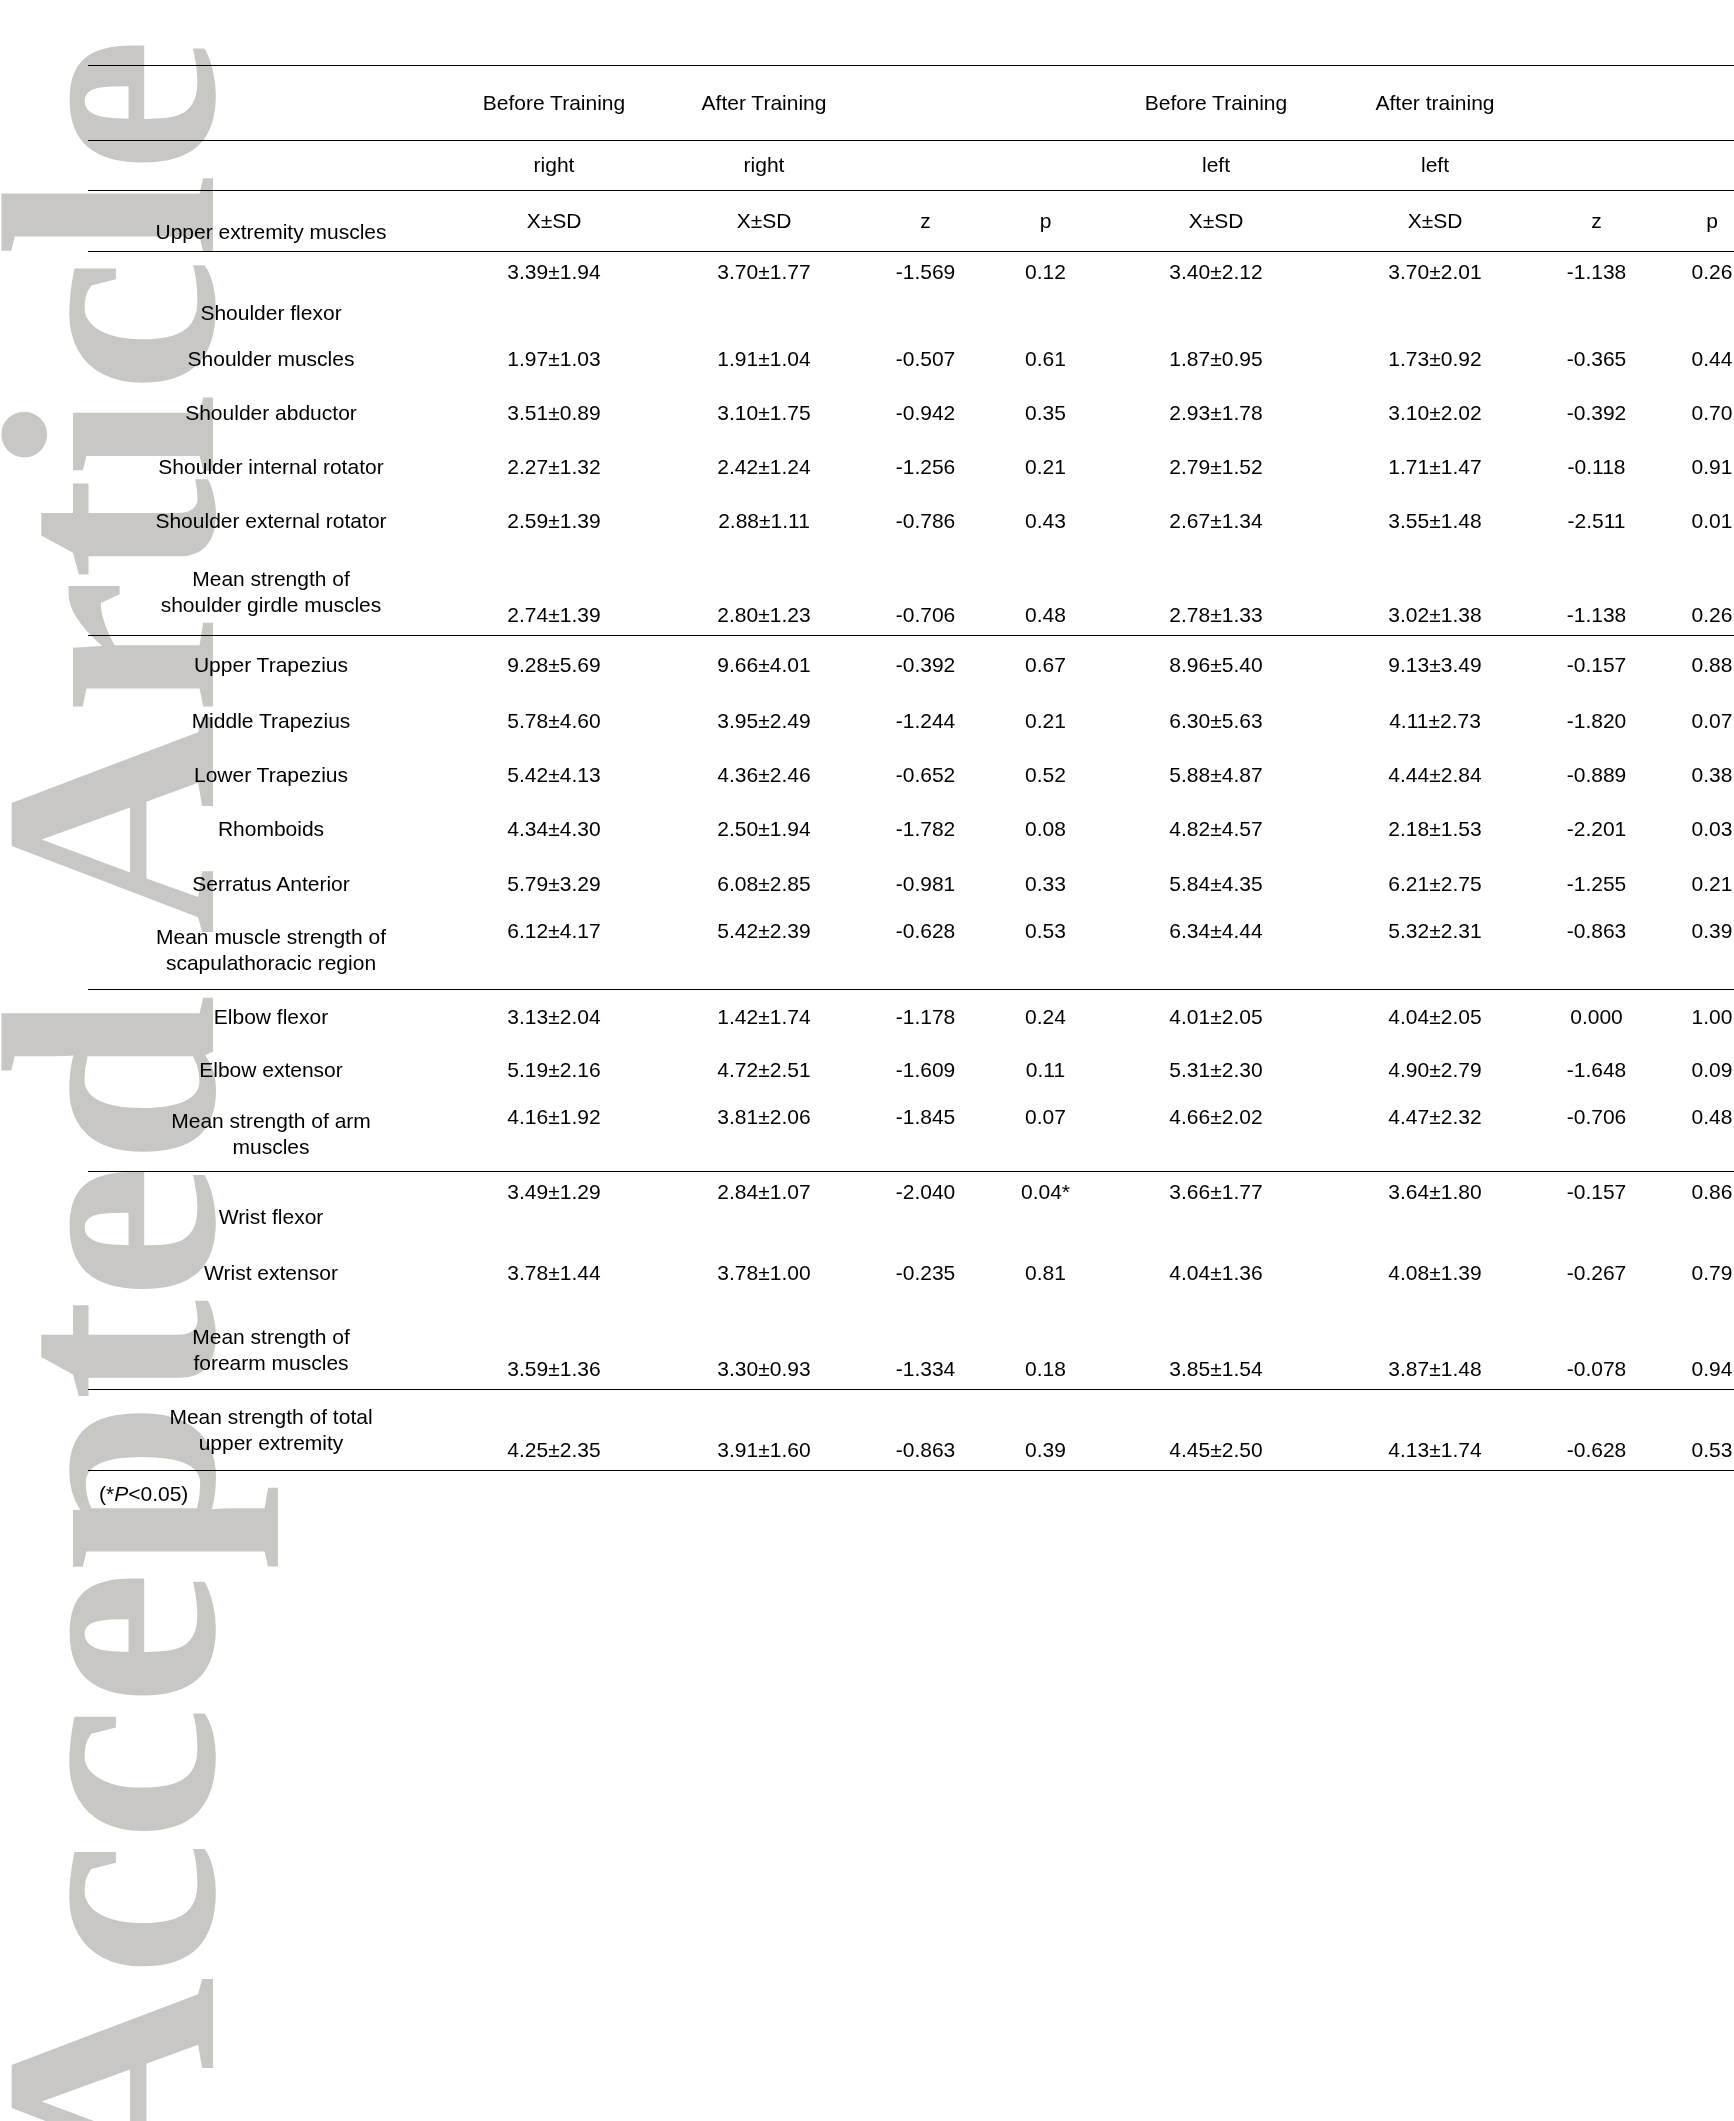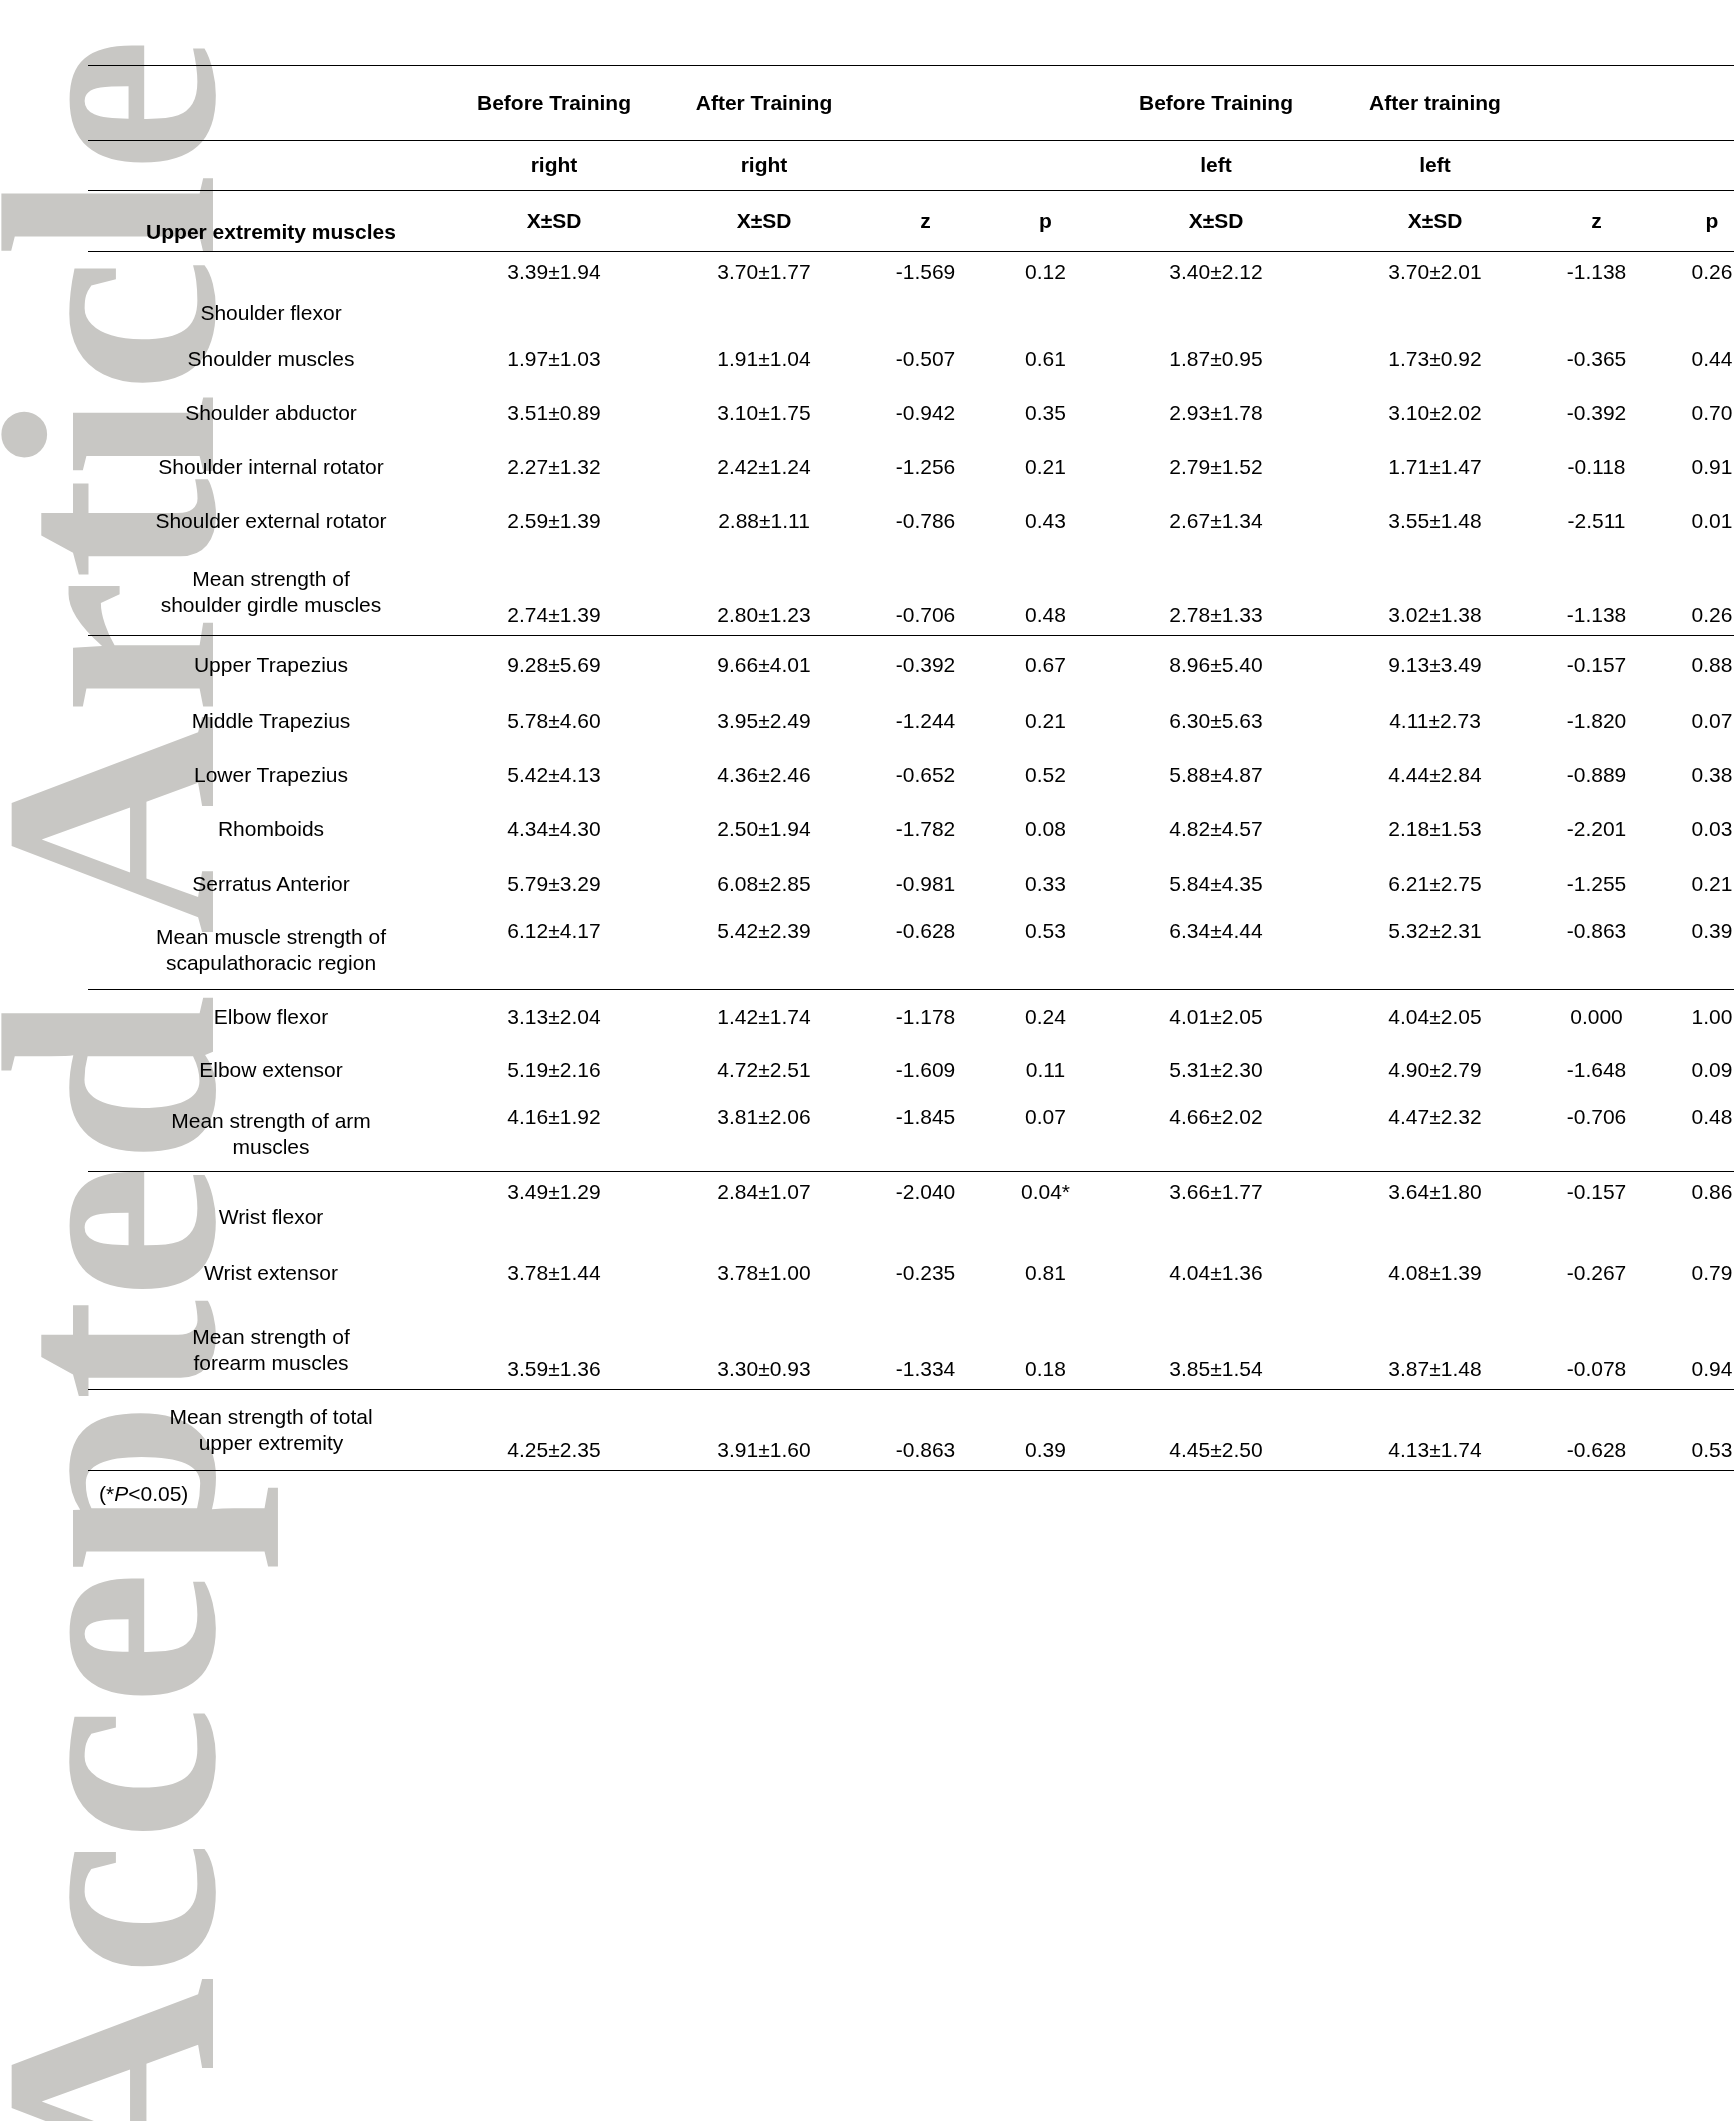--- a/index.html
+++ b/index.html
@@ -30,21 +30,21 @@
   .content {
     position: absolute; top: 0; left: 88px; z-index: 1;
   }
   table.results {
     border-collapse: collapse;
     table-layout: fixed;
     width: 1684px;
     margin-top: 65px;
   }
   th, td { padding: 0; font-size: 21px; line-height: 1.25; }
-  thead th { font-weight: bold; text-align: center; vertical-align: middle; }
+  thead th { font-weight: normal; text-align: center; vertical-align: middle; }
   tr.hr1 { height: 75px; border-top: 1.8px solid #000; border-bottom: 1.8px solid #000; }
   tr.hr2 { height: 50px; border-bottom: 1.8px solid #000; }
   tr.hr3 { height: 61px; border-bottom: 1.8px solid #000; }
   .lbl {
     text-align: center; font-weight: normal;
     padding-left: 11px; white-space: pre-line;
   }
   .num { text-align: center; font-weight: normal; }
   .va-top    { vertical-align: top; padding-top: 6.5px; }
   .va-middle { vertical-align: middle; }

